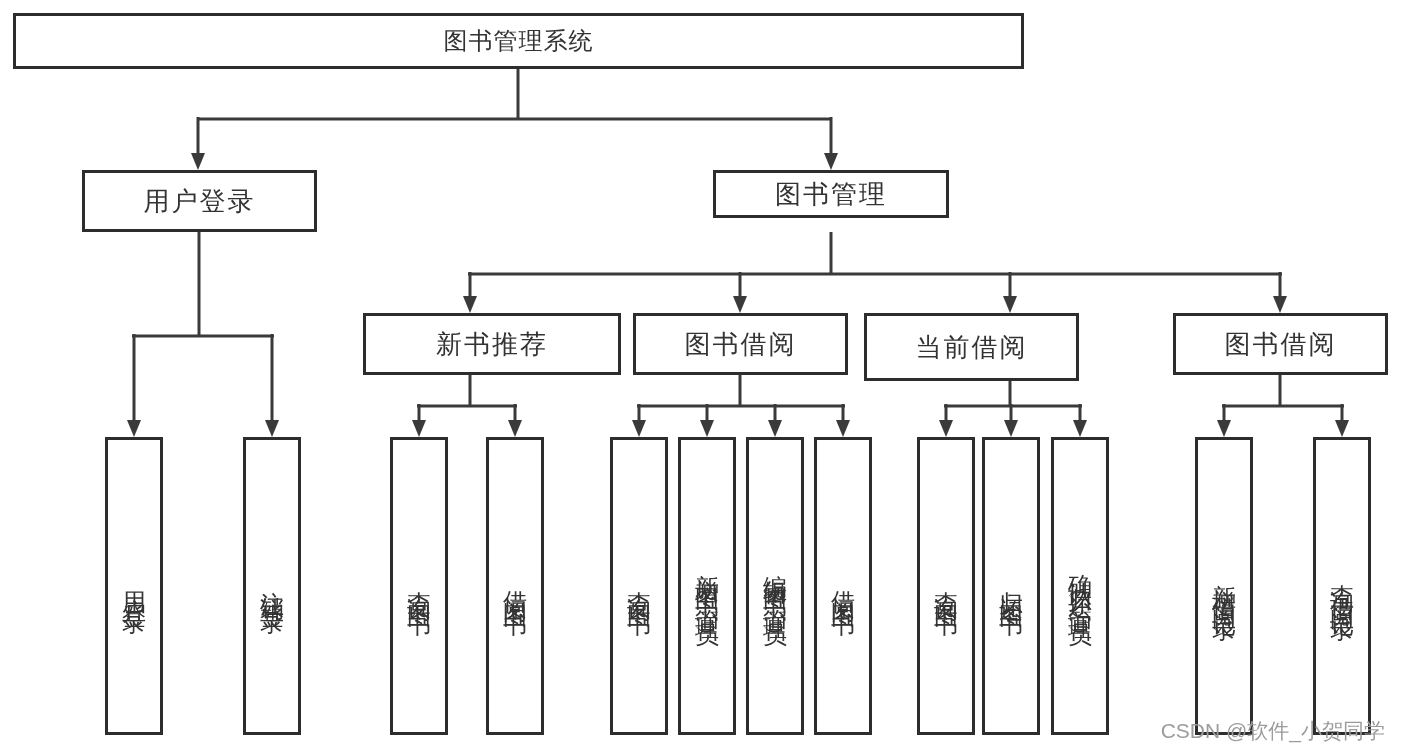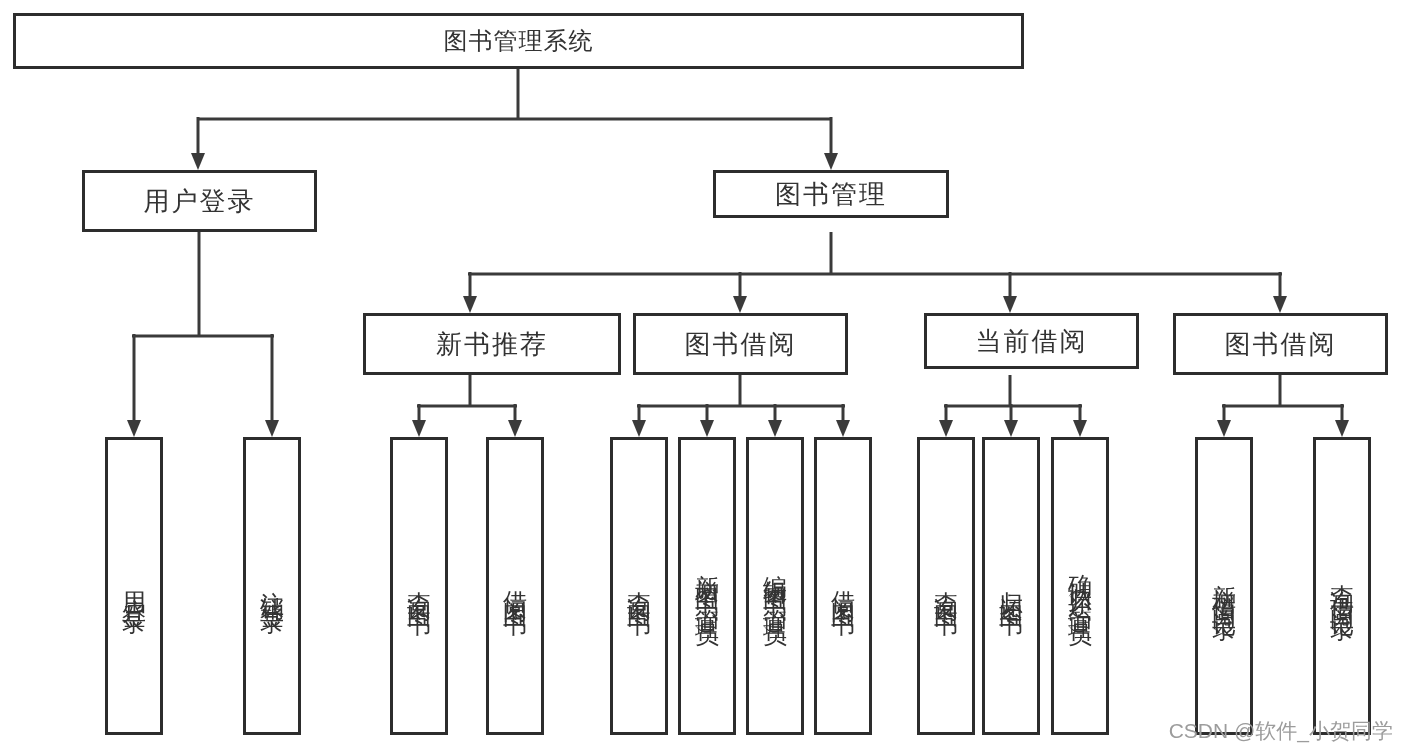--- a/index.html
+++ b/index.html
@@ -36,21 +36,21 @@
   .box.v span{
     writing-mode:vertical-rl;
     text-orientation:mixed;
     font-size:24px;
     letter-spacing:7px;
     line-height:1;
     white-space:nowrap;
   }
   .watermark{
     position:absolute;
-    right:12px;bottom:2px;
+    right:20px;bottom:2px;
     font-size:21px;
     color:var(--watermark);
     z-index:10;
     white-space:nowrap;
   }
 </style>
 </head>
 <body>
 
 <div class="canvas">
@@ -141,21 +141,21 @@
   <div class="box h" style="left:713px;top:170px;width:236px;height:48px">
     <span>图书管理</span>
   </div>
 
   <div class="box h" style="left:363px;top:313px;width:258px;height:62px">
     <span>新书推荐</span>
   </div>
   <div class="box h" style="left:633px;top:313px;width:215px;height:62px">
     <span>图书借阅</span>
   </div>
-  <div class="box h" style="left:924px;top:313px;width:215px;height:56px">
+  <div class="box h" style="left:864px;top:313px;width:215px;height:68px">
     <span>当前借阅</span>
   </div>
   <div class="box h" style="left:1173px;top:313px;width:215px;height:62px">
     <span>图书借阅</span>
   </div>
 
   <div class="box v" style="left:105px;top:437px;width:58px;height:298px">
     <span>用户登录</span>
   </div>
   <div class="box v" style="left:243px;top:437px;width:58px;height:298px">

